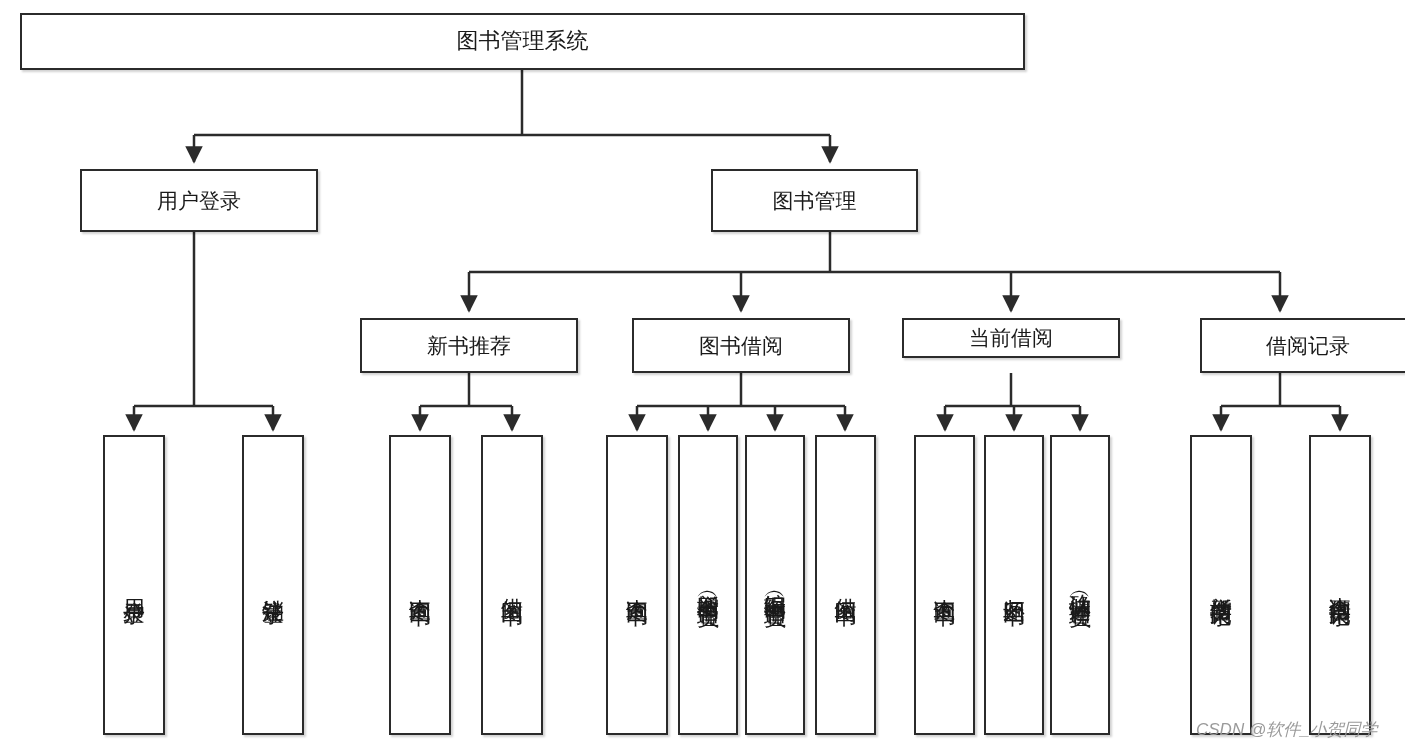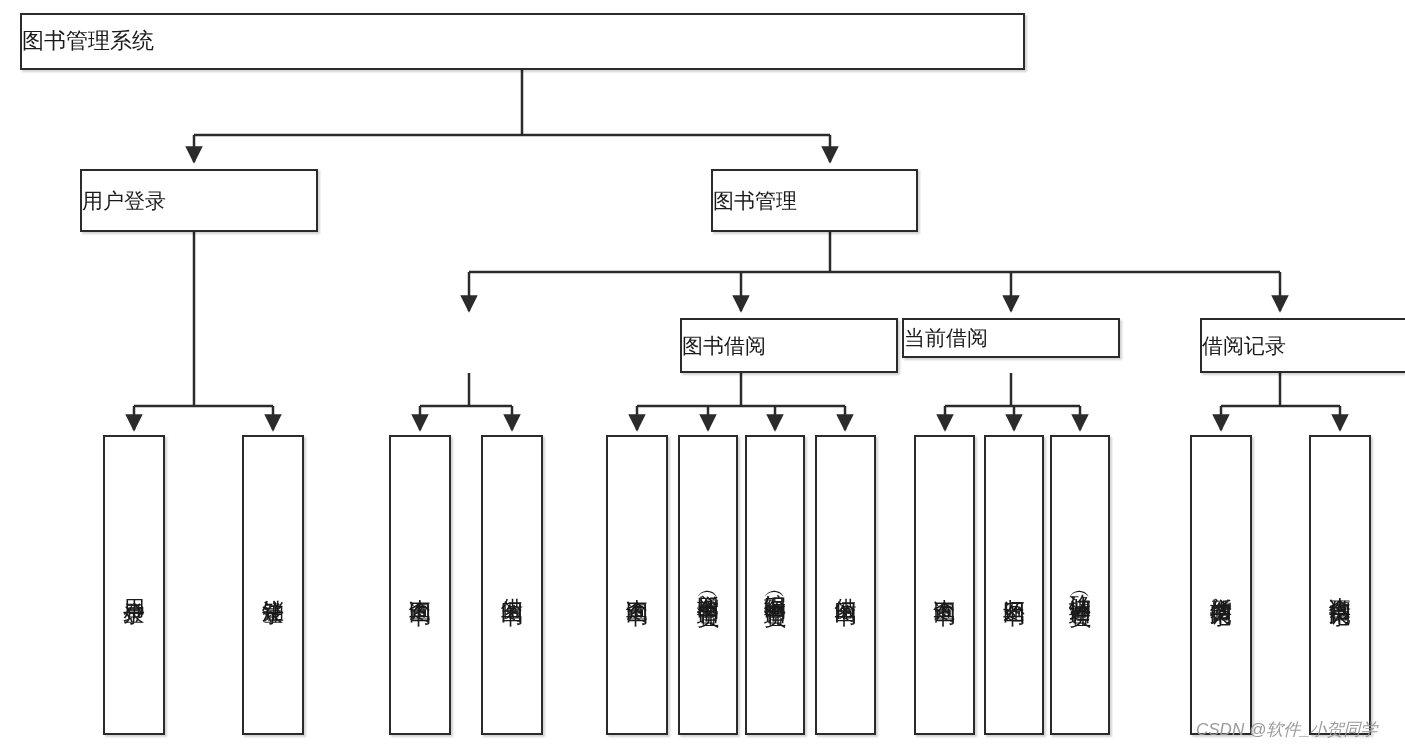--- a/index.html
+++ b/index.html
@@ -27,21 +27,21 @@
     pointer-events: none;
   }
   .node {
     position: absolute;
     box-sizing: border-box;
     border: 2px solid #2b2b2b;
     background: #ffffff;
     box-shadow: 2px 2px 2px rgba(0,0,0,0.18);
     display: flex;
     align-items: center;
-    justify-content: flex-start;
+    justify-content: center;
     color: #1a1a1a;
     z-index: 2;
   }
   .node .label {
     display: block;
     text-align: center;
     line-height: 1.12;
     white-space: nowrap;
   }
   
@@ -131,21 +131,24 @@
     <span class="label">图书管理系统</span>
   </div>
 
   <div class="node horiz" style="left:80px; top:169px; width:238px; height:63px;">
     <span class="label">用户登录</span>
   </div>
   <div class="node horiz" style="left:711px; top:169px; width:207px; height:63px;">
     <span class="label">图书管理</span>
   </div>
 
-  <div class="node horiz" style="left:632px; top:318px; width:218px; height:55px;margin-left:48px;">
+  <div class="node horiz" style="left:360px; top:318px; width:218px; height:55px;">
+    <span class="label">新书推荐</span>
+  </div>
+  <div class="node horiz" style="left:632px; top:318px; width:218px; height:55px;">
     <span class="label">图书借阅</span>
   </div>
   <div class="node horiz" style="left:902px; top:318px; width:218px; height:40px;">
     <span class="label">当前借阅</span>
   </div>
   <div class="node horiz" style="left:1172px; top:318px; width:216px; height:55px;margin-left:28px;">
     <span class="label">借阅记录</span>
   </div>
 
   <div class="node vert" style="left:103px; top:435px; width:62px; height:300px;">

